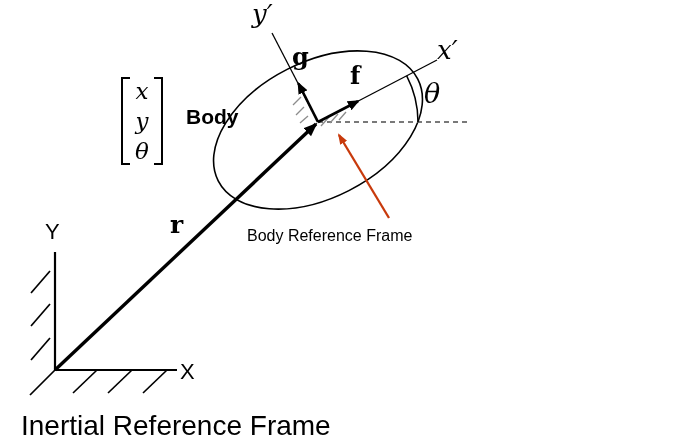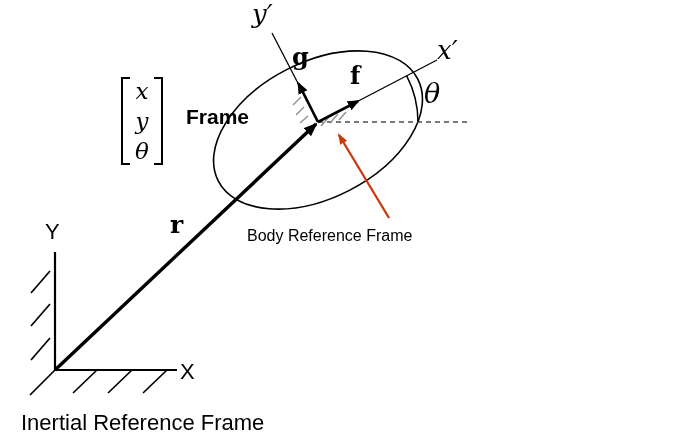--- a/index.html
+++ b/index.html
@@ -21,21 +21,21 @@
   .pos-yprime{left:252px;top:1px;font-size:26px;}
   .pos-g{left:292px;top:45px;font-size:24px;}
   .pos-xprime{left:437px;top:37px;font-size:26px;}
   .pos-theta{left:424px;top:80px;font-size:27px;}
   .pos-f{left:350px;top:64px;font-size:24px;}
   .pos-body{left:186px;top:106px;font-size:21px;}
   .pos-r{left:170px;top:212px;font-size:25px;}
   .pos-bodyframe{left:247px;top:228px;font-size:16px;}
   .pos-Y{left:45px;top:221px;font-size:22px;}
   .pos-X{left:180px;top:361px;font-size:22px;}
-  .pos-inertialframe{left:21px;top:412px;font-size:22px;}
+  .pos-inertialframe{left:21px;top:412px;font-size:28px;}
 
   
   .matrix{
     position:absolute;left:121px;top:77px;height:88px;
     display:flex;align-items:stretch;
   }
   .bracket{width:7px;border:2.4px solid #000;}
   .bracket.left{border-right:none;}
   .bracket.right{border-left:none;}
   .entries{
@@ -110,20 +110,20 @@
       <span>θ</span>
     </div>
     <div class="bracket right"></div>
   </div>
 
   <div class="lbl math-italic pos-yprime">y′</div>
   <div class="lbl math-bold pos-g">g</div>
   <div class="lbl math-italic pos-xprime">x′</div>
   <div class="lbl math-italic pos-theta">θ</div>
   <div class="lbl math-bold pos-f">f</div>
-  <div class="lbl sans-bold pos-body">Frame</div>
+  <div class="lbl sans-bold pos-body">Body</div>
   <div class="lbl math-bold pos-r">r</div>
   <div class="lbl sans pos-bodyframe">Body Reference Frame</div>
   <div class="lbl sans pos-Y">Y</div>
   <div class="lbl sans pos-X">X</div>
   <div class="lbl sans pos-inertialframe">Inertial Reference Frame</div>
 
 </div>
 
 </body></html>

